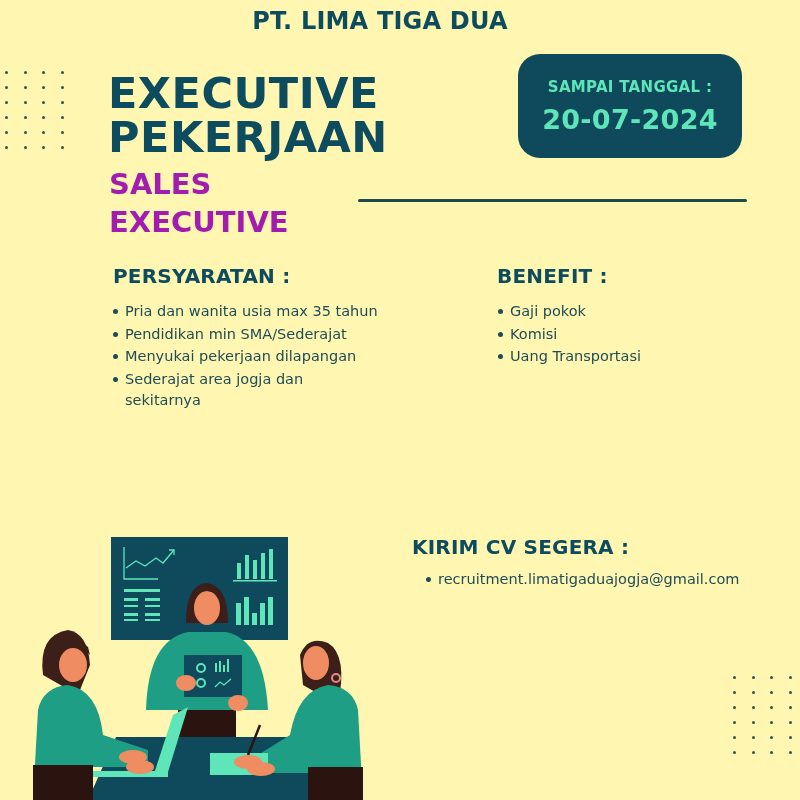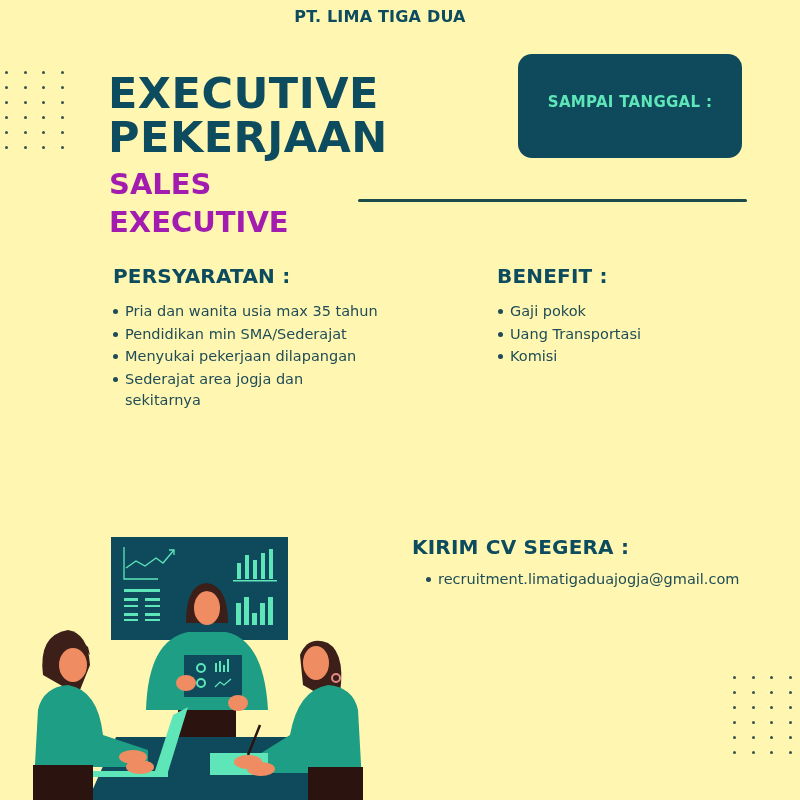--- a/index.html
+++ b/index.html
@@ -6,38 +6,38 @@
     html, body { width: 800px; height: 800px; overflow: hidden; }
     body {
       background: #fff6b1;
       font-family: "DejaVu Sans", sans-serif;
       color: #0f4a5c;
       position: relative;
     }
     .abs { position: absolute; }
     .company {
       left: 0; top: 7px; width: 760px; text-align: center;
-      font-weight: bold; font-size: 16px; letter-spacing: 0.2px;
+      font-weight: bold; font-size: 24px; letter-spacing: 0.2px;
       color: #0d4b5e;
     }
     .title-line {
       left: 108px; font-weight: bold; color: #0d4b5e;
       font-size: 43px; letter-spacing: 0.5px; line-height: 46px;
     }
     .t1 { top: 70px; }
     .t2 { top: 114px; }
     .sub-line {
       left: 109px; font-weight: bold; color: #a21caf;
       font-size: 29px; line-height: 34px;
     }
     .s1 { top: 167px; }
     .s2 { top: 205px; }
     .date-box {
       left: 518px; top: 54px; width: 224px; height: 104px;
-      background: #0e4a5c; border-radius: 14px;
+      background: #0e4a5c; border-radius: 22px;
       display: flex; flex-direction: column; align-items: center; justify-content: center;
       color: #5ee6b8; font-weight: bold;
     }
     .date-label { font-size: 15px; letter-spacing: 0.3px; margin-bottom: 8px; }
     .date-value { font-size: 27px; letter-spacing: 0.3px; }
     .divider {
       left: 358px; top: 199px; width: 389px; height: 3px; background: #1b4c49; border-radius: 2px;
     }
     .section-head {
       font-weight: bold; font-size: 20px; color: #0d4b5e; letter-spacing: 0.2px;
@@ -96,37 +96,38 @@
     <span></span>
 </div>
 
 <div class="abs title-line t1">EXECUTIVE</div>
 <div class="abs title-line t2">PEKERJAAN</div>
 <div class="abs sub-line s1">SALES</div>
 <div class="abs sub-line s2">EXECUTIVE</div>
 
 <div class="abs date-box">
   <div class="date-label">SAMPAI TANGGAL :</div>
+  <div class="date-value">20-07-2024</div>
 </div>
 
 <div class="abs divider"></div>
 
 <div class="abs section-head req-head">PERSYARATAN :</div>
 <ul class="abs list req-list">
   <li>Pria dan wanita usia max 35 tahun</li>
   <li>Pendidikan min SMA/Sederajat</li>
   <li>Menyukai pekerjaan dilapangan</li>
   <li>Sederajat area jogja dan sekitarnya</li>
 </ul>
 
 <div class="abs section-head ben-head">BENEFIT :</div>
 <ul class="abs list ben-list">
   <li>Gaji pokok</li>
+  <li>Komisi</li>
   <li>Uang Transportasi</li>
-  <li>Komisi</li>
 </ul>
 
 <div class="abs section-head cv-head">KIRIM CV SEGERA :</div>
 <ul class="abs list cv-list">
   <li>recruitment.limatigaduajogja@gmail.com</li>
 </ul>
 
 <div class="abs dots dots-br">
   <span></span>
     <span></span>

